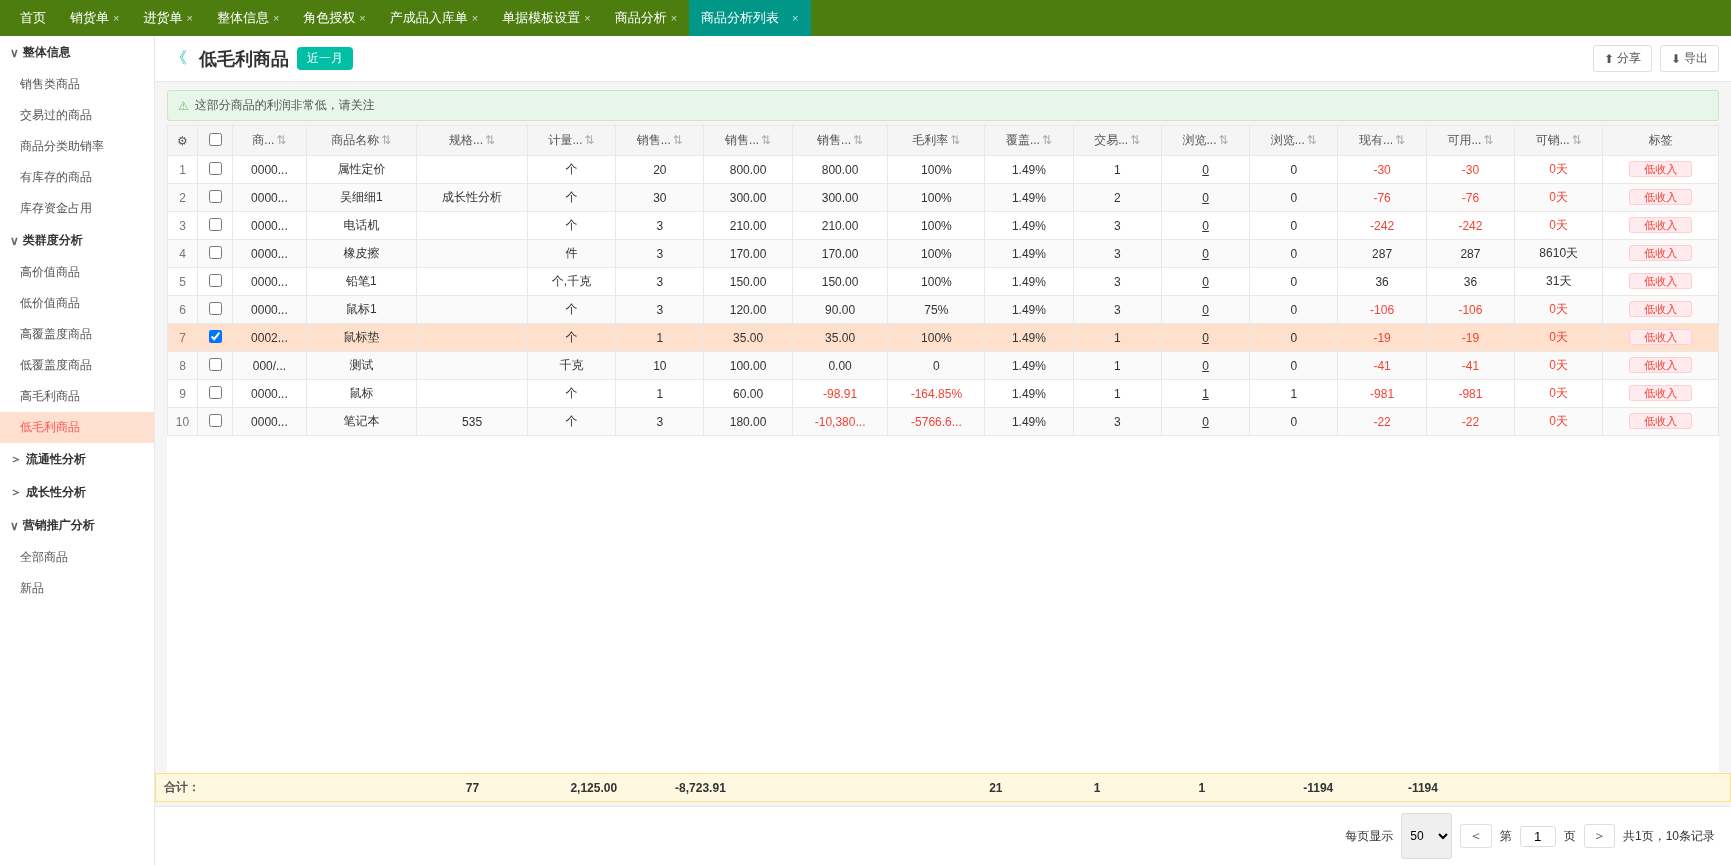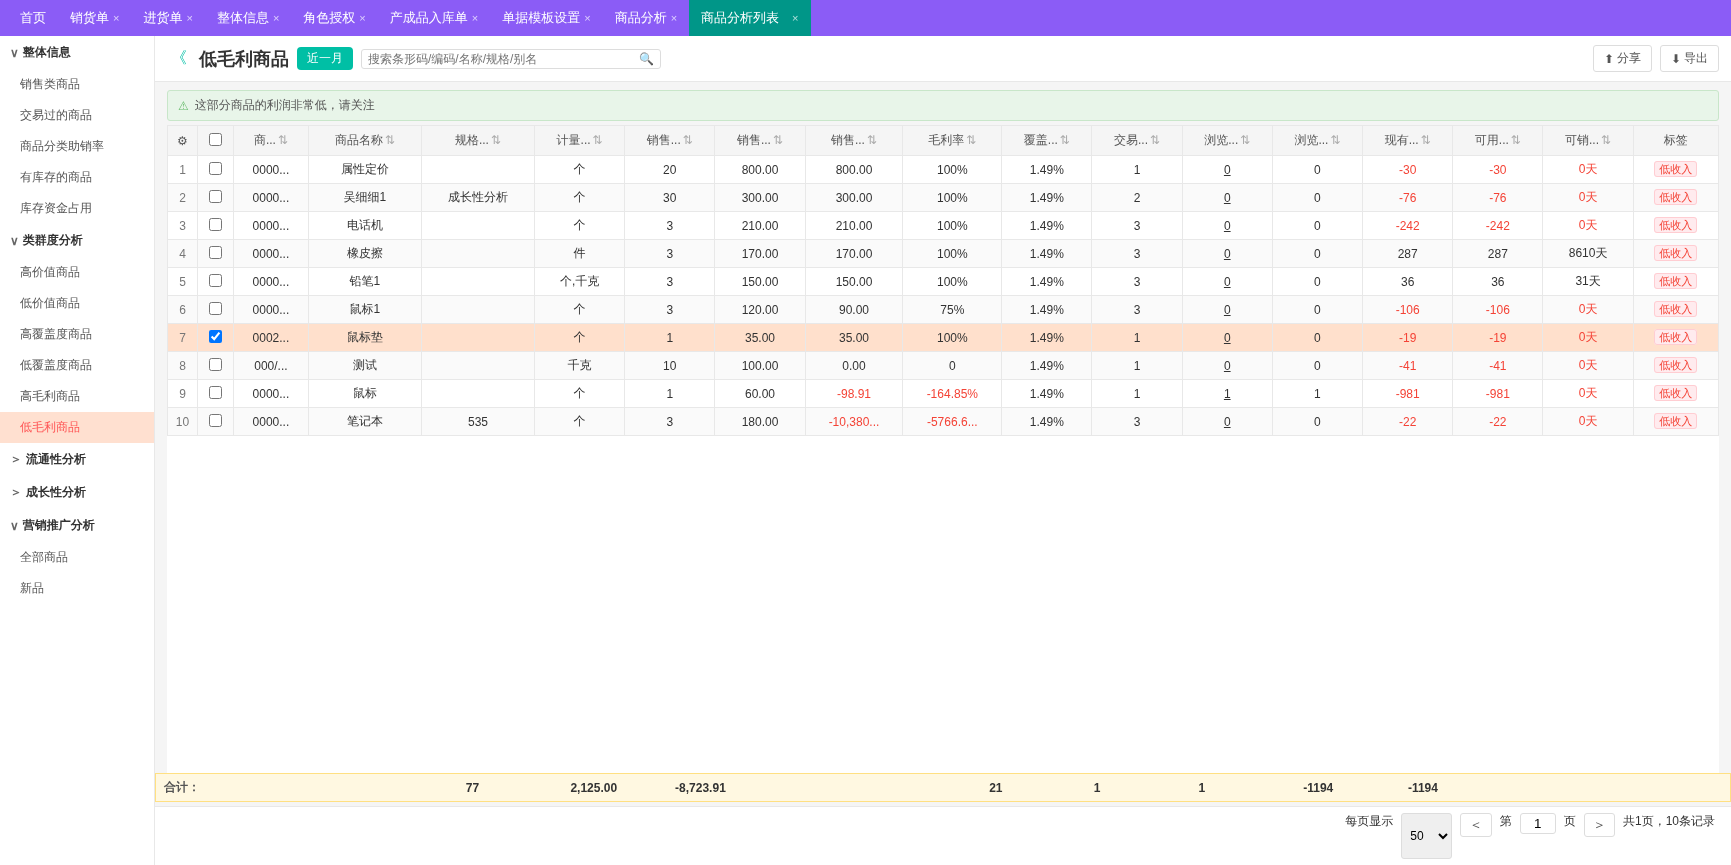--- a/index.html
+++ b/index.html
@@ -1,19 +1,19 @@
 <!DOCTYPE html>
 <html><head>
   <meta charset="utf-8">
   <style>
     * { box-sizing: border-box; margin: 0; padding: 0; }
     body { font-family: 'Microsoft YaHei', Arial, sans-serif; font-size: 12px; background: #f5f5f5; color: #333; overflow: hidden; height: 865px; display: flex; flex-direction: column; }
 
     
-    .top-nav { background: #8b5cf6; display: flex; align-items: flex-start; height: 36px; padding: 0 8px; flex-shrink: 0; }
+    .top-nav { background: #4d7c0f; display: flex; align-items: flex-start; height: 36px; padding: 0 8px; flex-shrink: 0; }
     .nav-item { color: #fff; padding: 0 12px; height: 36px; display: flex; align-items: center; cursor: pointer; font-size: 13px; white-space: nowrap; }
     .nav-item.active { background: #009688; gap: 9px; }
     .nav-item .close-x { margin-left: 4px; opacity: 0.7; font-size: 11px; }
 
     
     .main-layout { display: flex; flex: 1; overflow: hidden; }
 
     
     .sidebar { width: 155px; background: #fff; border-right: 1px solid #e8e8e8; overflow-y: auto; flex-shrink: 0; }
     .sidebar-group { }
@@ -44,32 +44,32 @@
     table { width: 100%; border-collapse: collapse; font-size: 12px; }
     thead tr { background: #f5f5f5; position: sticky; top: 0; z-index: 10; }
     thead th { border: 1px solid #e8e8e8; padding: 6px 4px; text-align: center; white-space: nowrap; color: #555; font-weight: normal; cursor: pointer; }
     thead th .sort-icon { color: #aaa; margin-left: 2px; }
     tbody tr { background: #fff; }
     tbody tr:nth-child(even) { background: #fafafa; }
     tbody tr.selected-row { background: #ffe0cc; }
     tbody td { border: 1px solid #e8e8e8; padding: 5px 4px; text-align: center; white-space: nowrap; }
     .td-left { text-align: center; }
     .text-red { color: #f44336; }
-    .tag-badge { background: #ffebee; color: #f44336; border: 1px solid #ffcdd2; border-radius: 3px; padding: 1px 4px; font-size: 11px; }
+    .tag-badge { background: #ffebee; color: #f44336; border: 1px solid #ffcdd2; border-radius: 3px; padding: 1px 14px; font-size: 11px; }
     .underline { text-decoration: underline; cursor: pointer; }
     .row-num { color: #777; }
 
     
     .table-footer { background: #fff8e1; border: 1px solid #ffe082; margin: 0 0 4px; padding: 5px 8px; display: flex; align-items: center; font-size: 12px; flex-shrink: 0; }
     .footer-label { color: #555; font-weight: bold; min-width: 40px; }
     .footer-cells { display: flex; flex: 1; }
     .footer-cell { flex: 1; text-align: left; color: #333; font-weight: bold; }
 
     
-    .pagination-bar { display: flex; align-items: flex-start; justify-content: flex-end; padding: 6px 16px; background: #fff; border-top: 1px solid #e8e8e8; gap: 8px; font-size: 12px; flex-shrink: 0; }
+    .pagination-bar { display: flex; align-items: center; justify-content: flex-end; padding: 6px 16px; background: #fff; border-top: 1px solid #e8e8e8; gap: 8px; font-size: 12px; flex-shrink: 0; }
     .pagination-bar select { border: 1px solid #ddd; border-radius: 3px; padding: 14px 4px; font-size: 12px; }
     .pagination-btn { border: 1px solid #ddd; background: #fff; padding: 2px 8px; border-radius: 3px; cursor: pointer; color: #555; }
     .page-input { border: 1px solid #ddd; width: 36px; text-align: center; padding: 2px; border-radius: 3px; }
     .sidebar-collapse-btn { background: none; border: none; cursor: pointer; color: #00bfa5; font-size: 16px; padding: 4px; }
 
     
     .th-settings { width: 30px; }
   </style>
 </head>
 <body>
@@ -162,24 +162,20 @@
       <div class="sidebar-item">新品</div>
     </div>
   </aside>
 
   <div class="content">
 
     <div class="content-header">
       <button class="sidebar-collapse-btn">《</button>
       <h2 class="page-title">低毛利商品</h2>
       <button class="date-filter-btn">近一月</button>
-      <div class="search-box">
-        <input type="text" placeholder="搜索条形码/编码/名称/规格/别名" style="">
-        <span class="search-icon">🔍</span>
-      </div>
       <div class="header-actions">
         <button class="action-btn">
           <span>⬆</span>
           <span>分享</span>
         </button>
         <button class="action-btn">
           <span>⬇</span>
           <span>导出</span>
         </button>
       </div>

